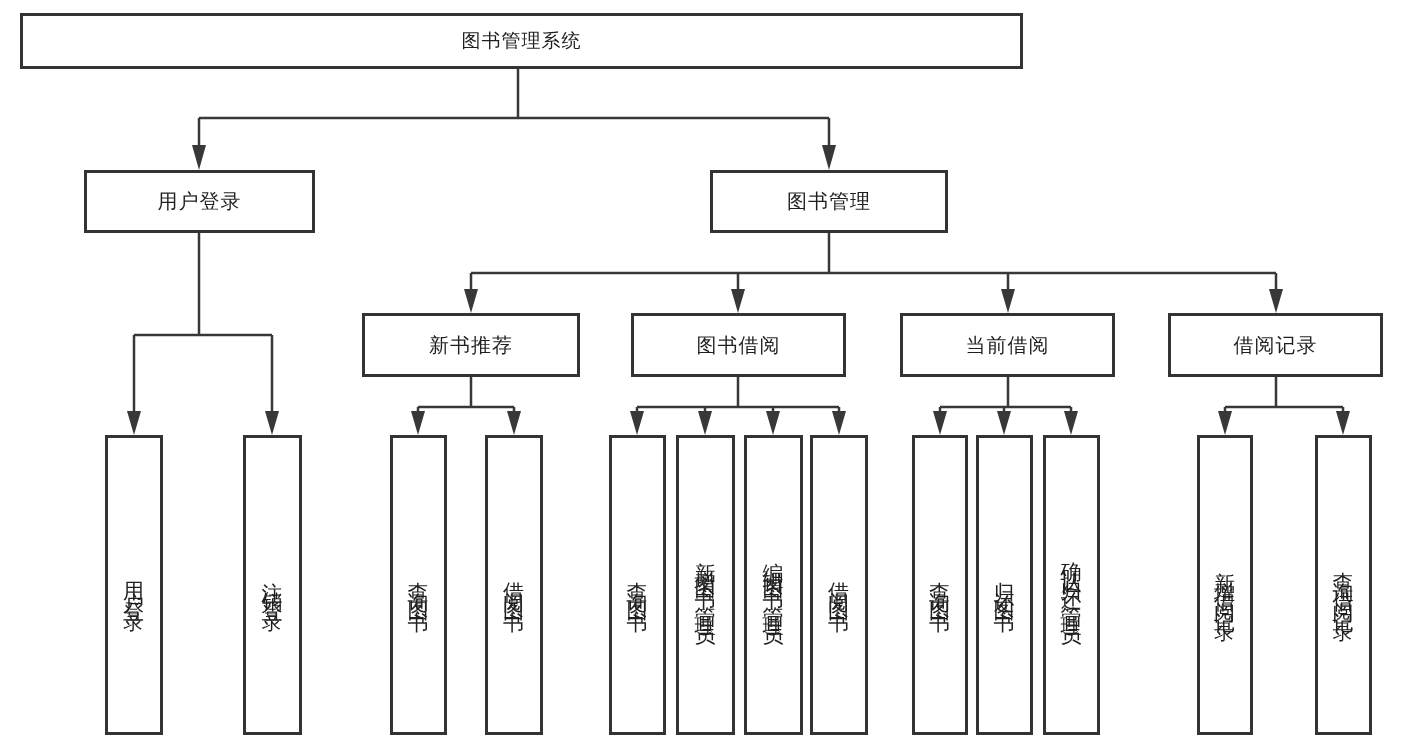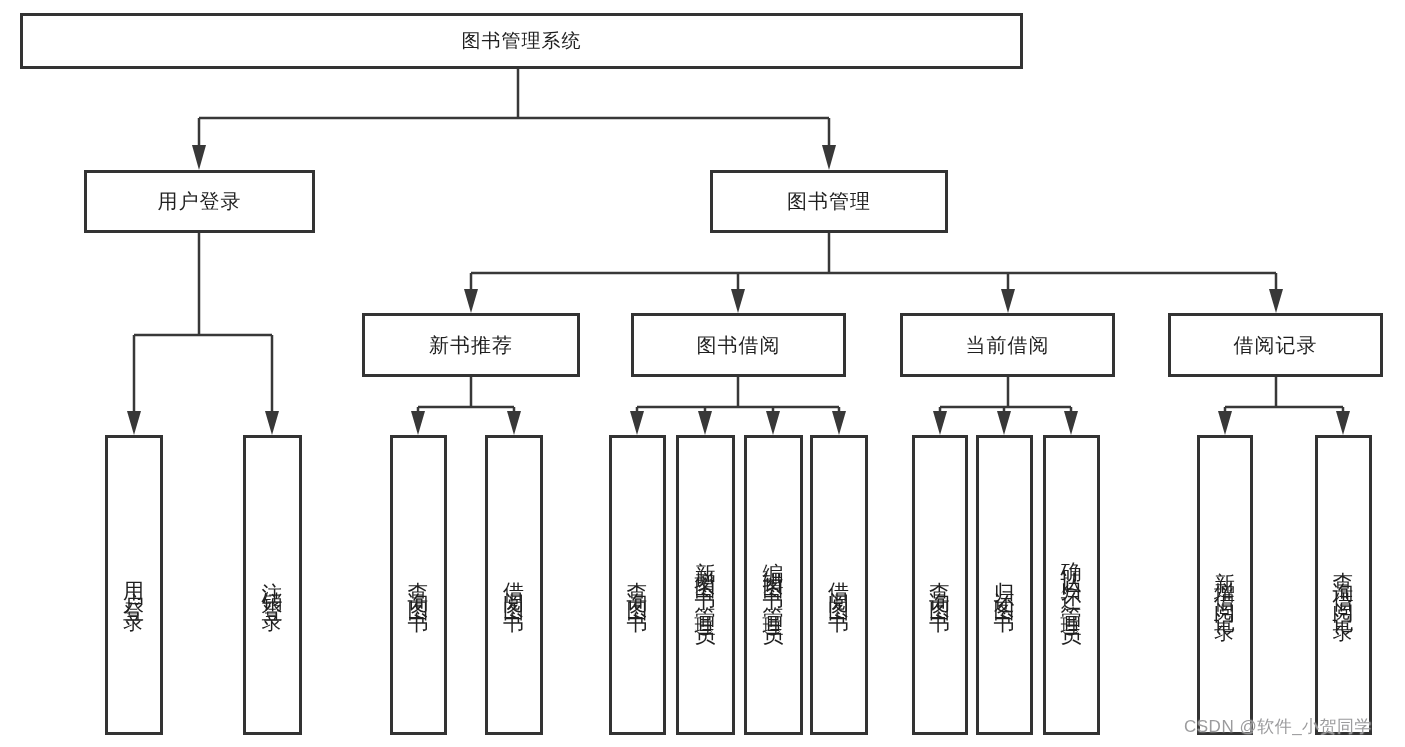--- a/index.html
+++ b/index.html
@@ -173,15 +173,14 @@
     <span class="lbl">确认归还（管理员）</span>
   </div>
 
   <div class="node v" style="left:1197px; top:435px; width:56px; height:300px;">
     <span class="lbl">新增借阅记录</span>
   </div>
   <div class="node v" style="left:1315px; top:435px; width:57px; height:300px;">
     <span class="lbl">查询借阅记录</span>
   </div>
 
-  <div id="watermark">CSDN @软件_小贺同学</div>
 
 </div>
 
 </body></html>

